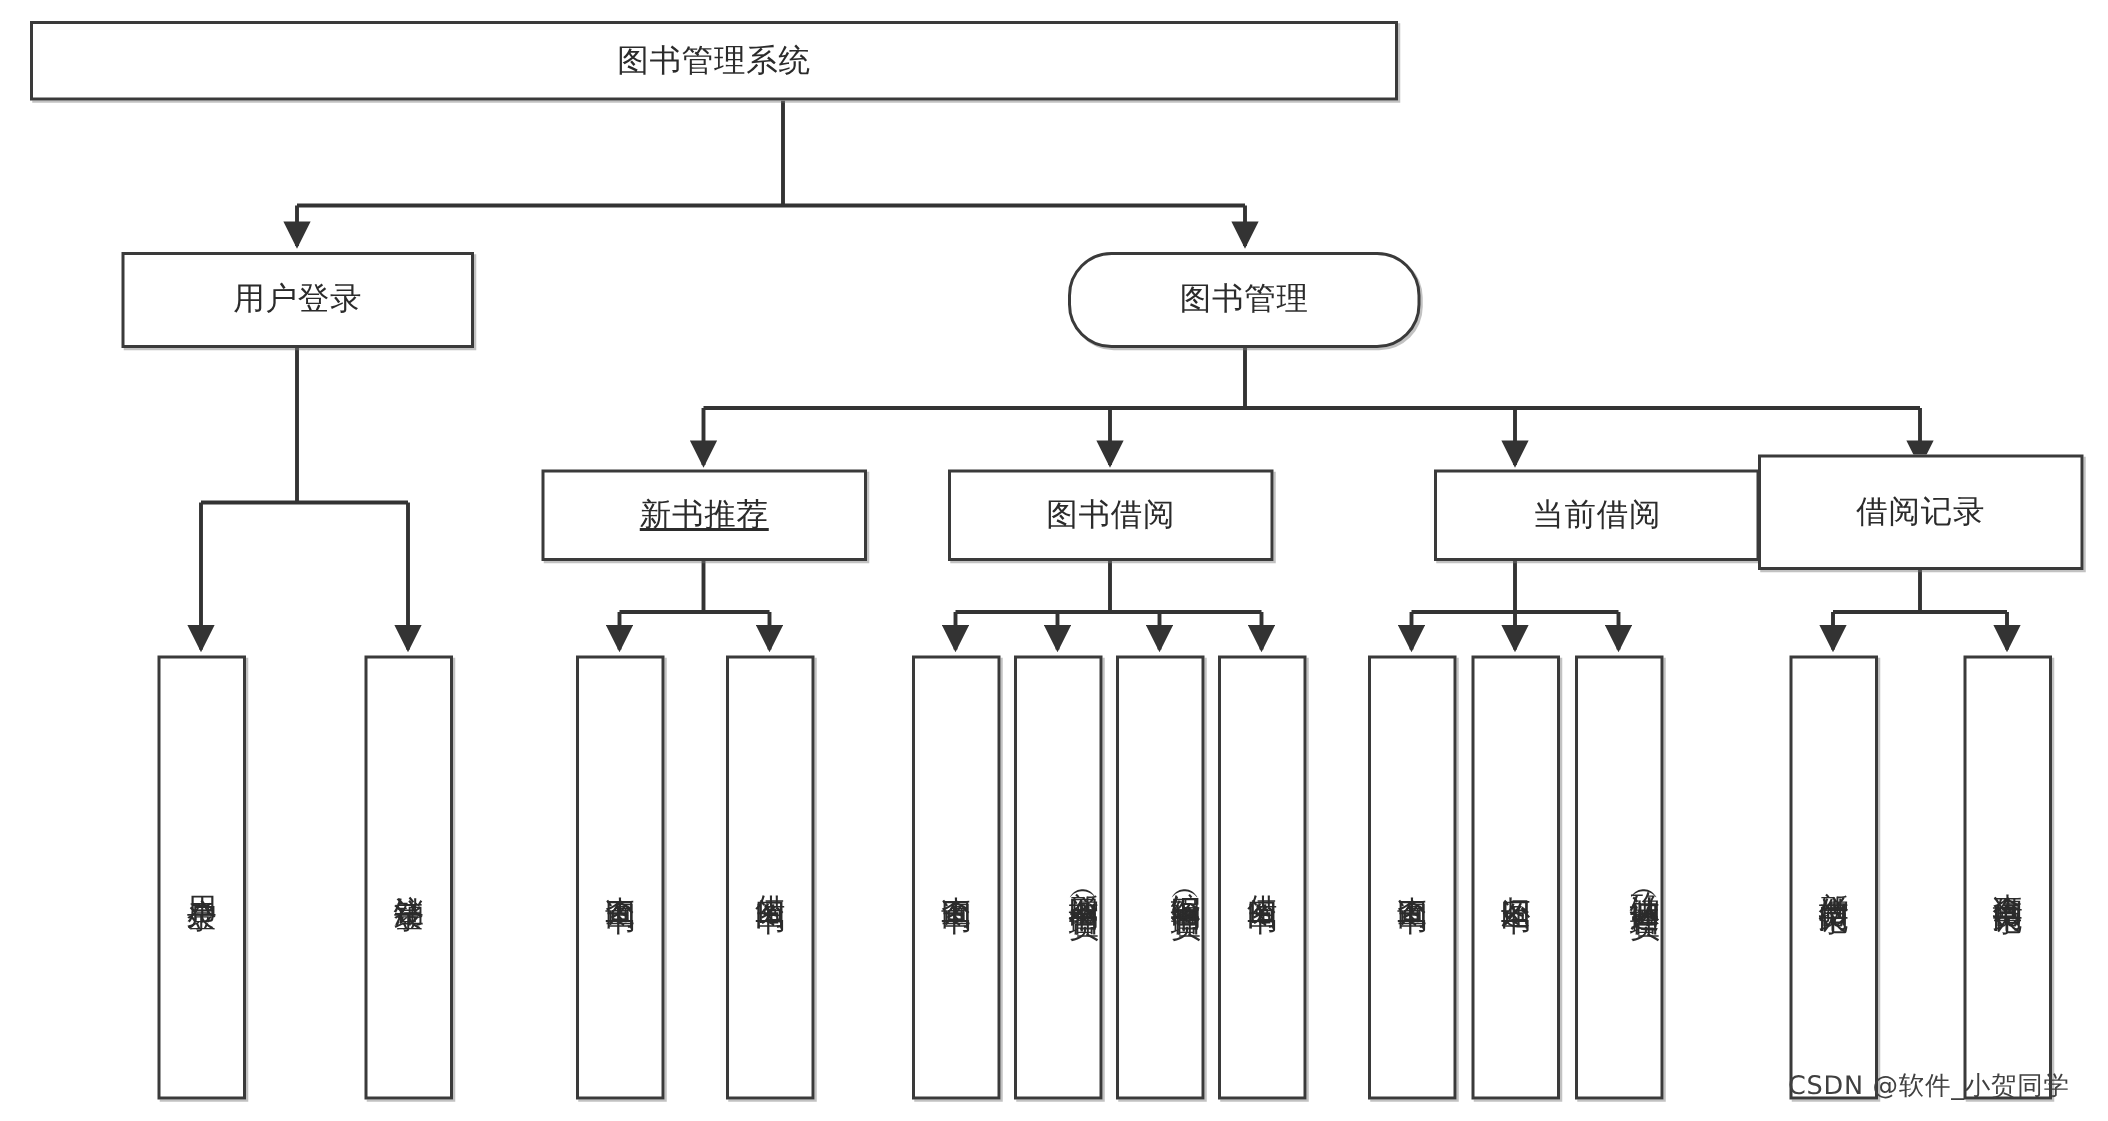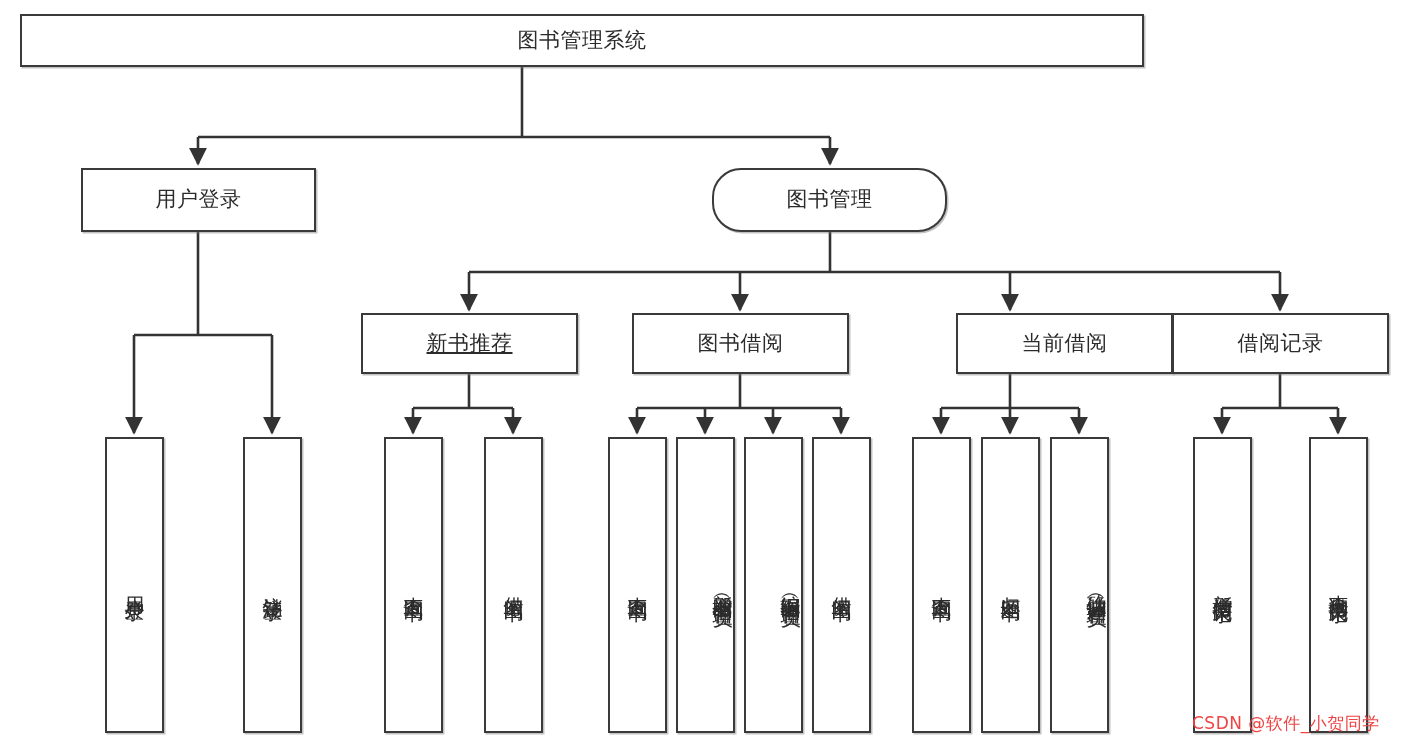--- a/index.html
+++ b/index.html
@@ -57,21 +57,21 @@
   }
   .node-label {
     display: block;
     white-space: nowrap;
   }
   #watermark {
     position: absolute;
     left: 1192px;
     top: 712px;
     font-size: 17px;
-    color: #ef4444;
+    color: #404040;
     letter-spacing: 0.5px;
     white-space: nowrap;
     user-select: none;
   }
 </style>
 </head>
 <body>
 
 <div id="canvas">
 
@@ -118,41 +118,41 @@
       <path d="M 1010 408 L 1010 433" marker-end="url(#arrow)"></path>
       <path d="M 1079 408 L 1079 433" marker-end="url(#arrow)"></path>
 
       <path d="M 1280 374 L 1280 408"></path>
       <path d="M 1222 408 L 1338 408"></path>
       <path d="M 1222 408 L 1222 433" marker-end="url(#arrow)"></path>
       <path d="M 1338 408 L 1338 433" marker-end="url(#arrow)"></path>
     </g>
   </svg>
 
-  <div class="node horiz" style="left:20px; top:14px; width:1124px; height:53px;text-align:right;">
+  <div class="node horiz" style="left:20px; top:14px; width:912px; height:53px;text-align:right;">
     <span class="node-label">图书管理系统</span>
   </div>
 
   <div class="node horiz" style="left:81px; top:168px; width:235px; height:64px;">
     <span class="node-label">用户登录</span>
   </div>
   <div class="node horiz" style="left:712px; top:168px; width:235px; height:64px;border-radius:29px;">
     <span class="node-label">图书管理</span>
   </div>
 
   <div class="node horiz" style="left:361px; top:313px; width:217px; height:61px;text-decoration:underline;">
     <span class="node-label">新书推荐</span>
   </div>
   <div class="node horiz" style="left:632px; top:313px; width:217px; height:61px;">
     <span class="node-label">图书借阅</span>
   </div>
   <div class="node horiz" style="left:956px; top:313px; width:217px; height:61px;">
     <span class="node-label">当前借阅</span>
   </div>
-  <div class="node horiz" style="left:1172px; top:313px; width:217px; height:61px;align-items:center;">
+  <div class="node horiz" style="left:1172px; top:303px; width:217px; height:77px;align-items:center;">
     <span class="node-label">借阅记录</span>
   </div>
 
   <div class="node vert mid" style="left:105px; top:437px; width:59px; height:296px;">
     <span class="node-label">用户登录</span>
   </div>
   <div class="node vert mid" style="left:243px; top:437px; width:59px; height:296px;">
     <span class="node-label">注销登录</span>
   </div>
 

